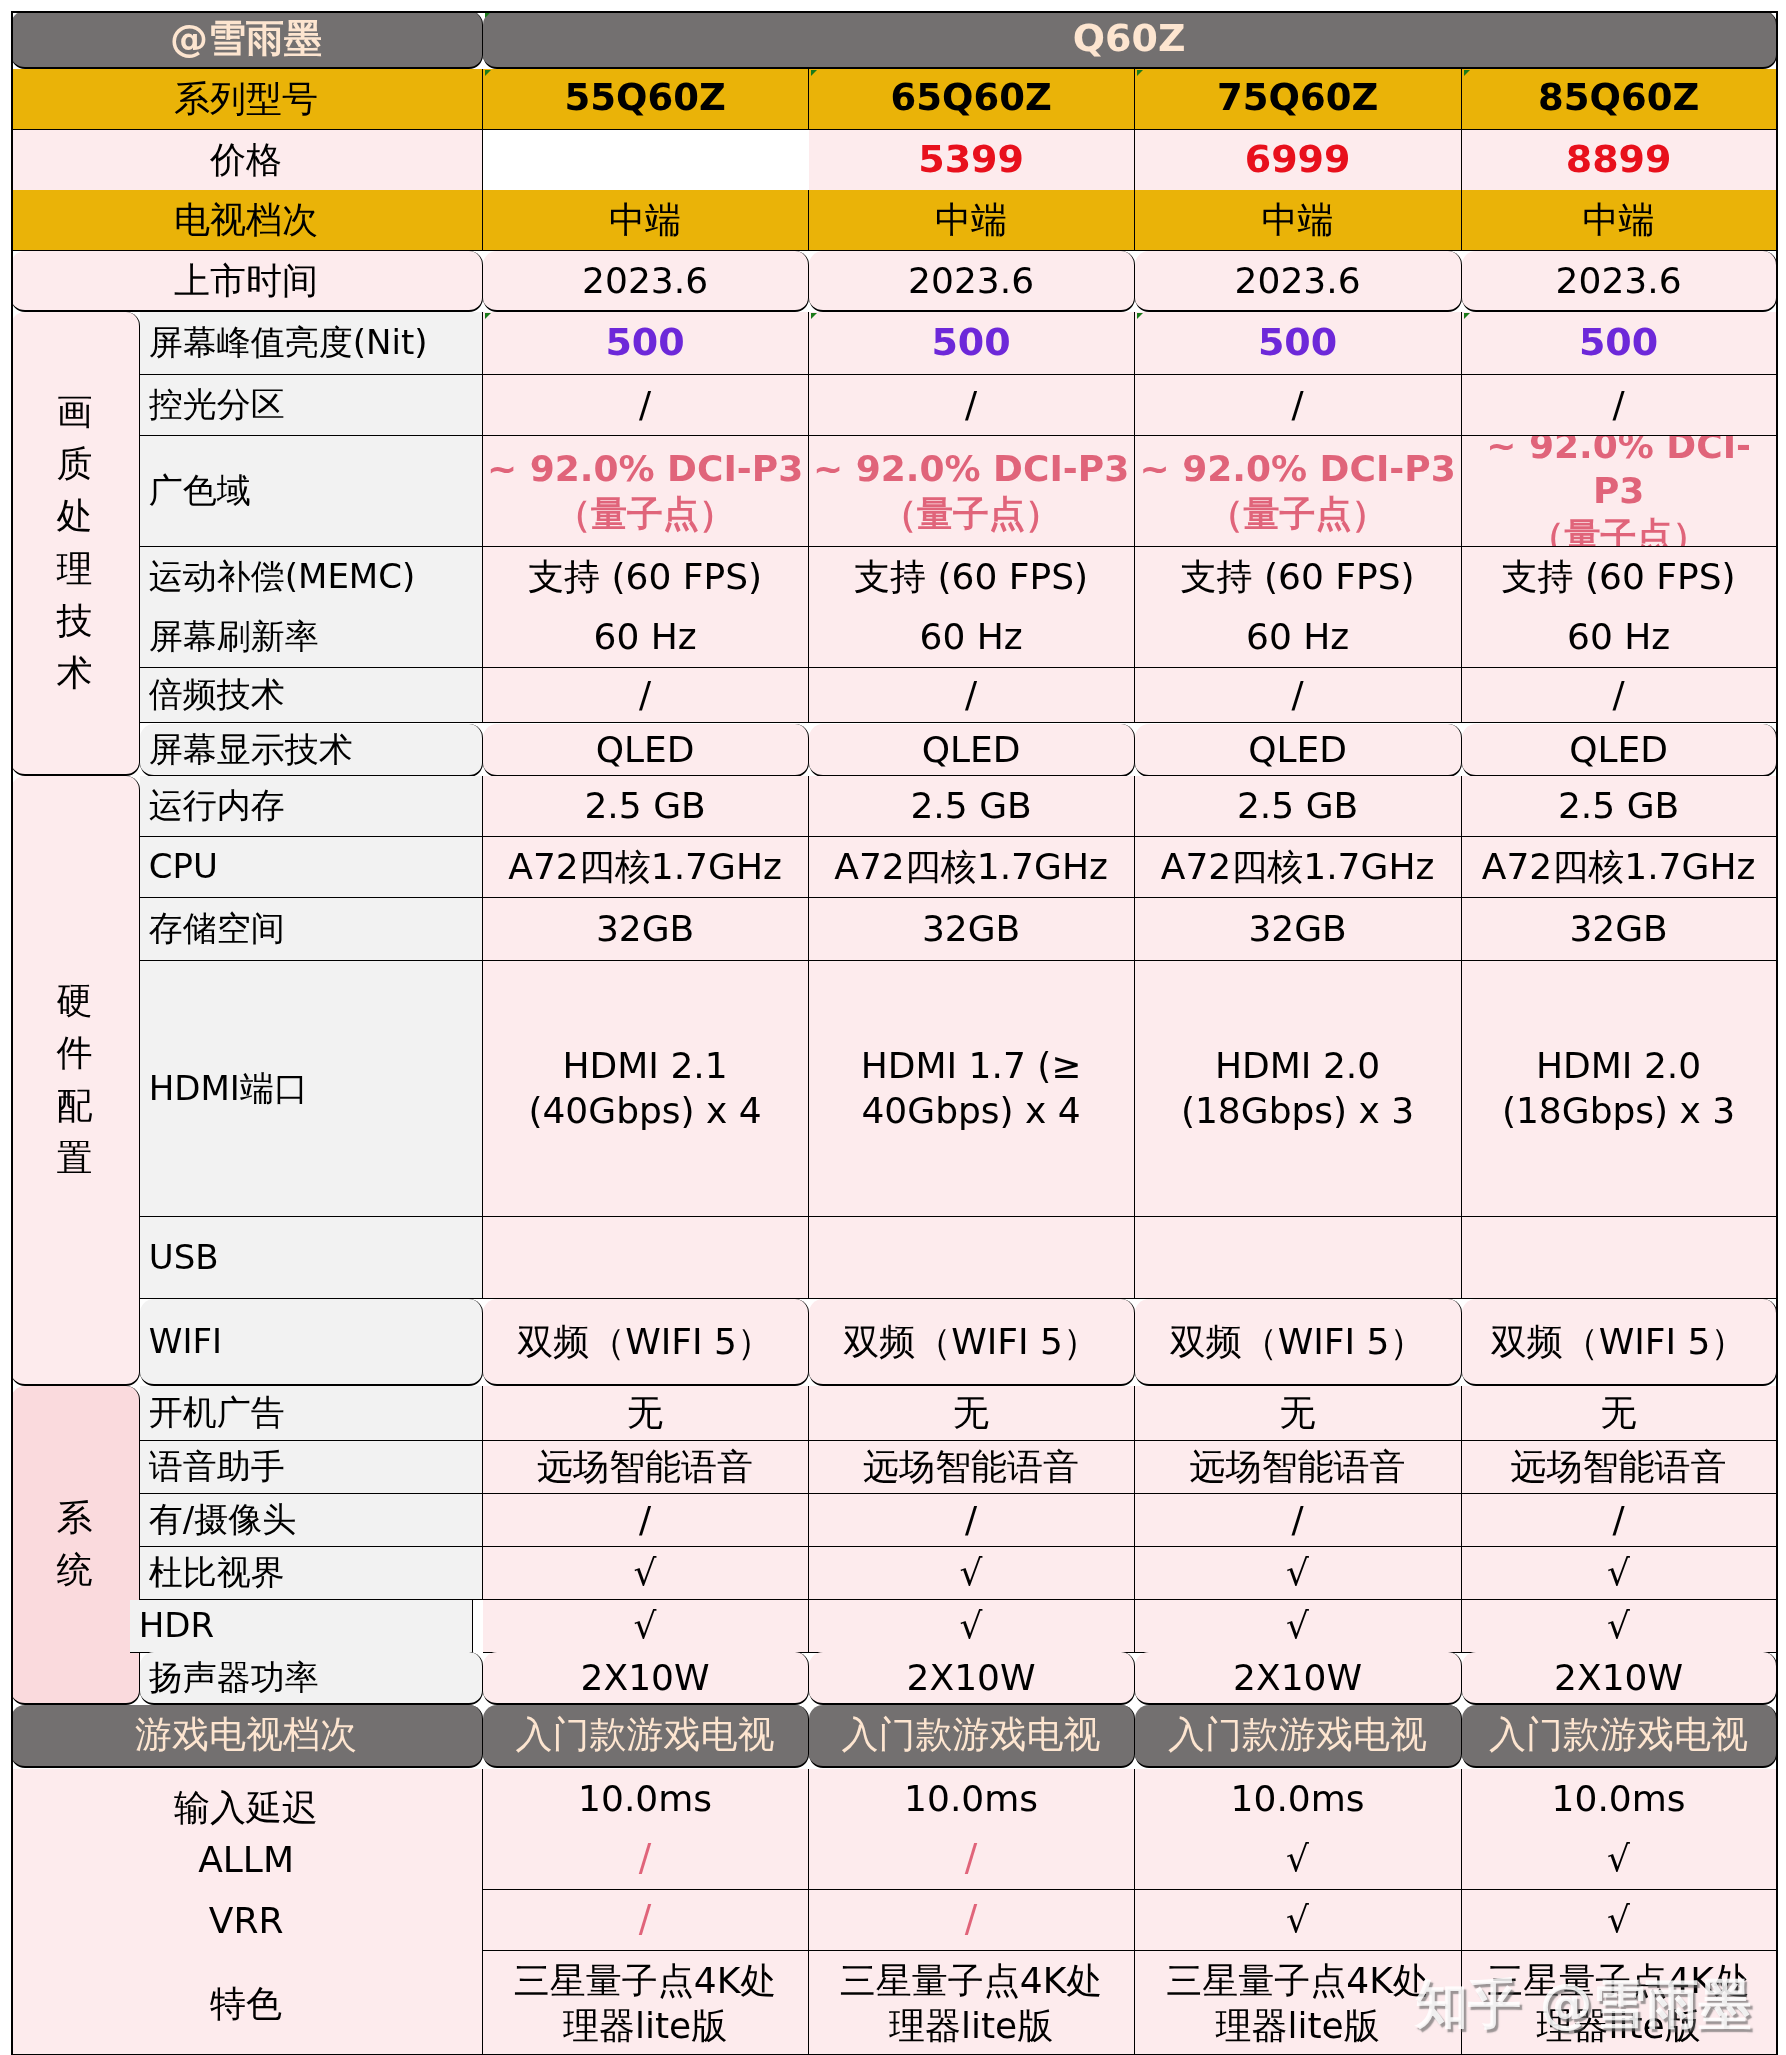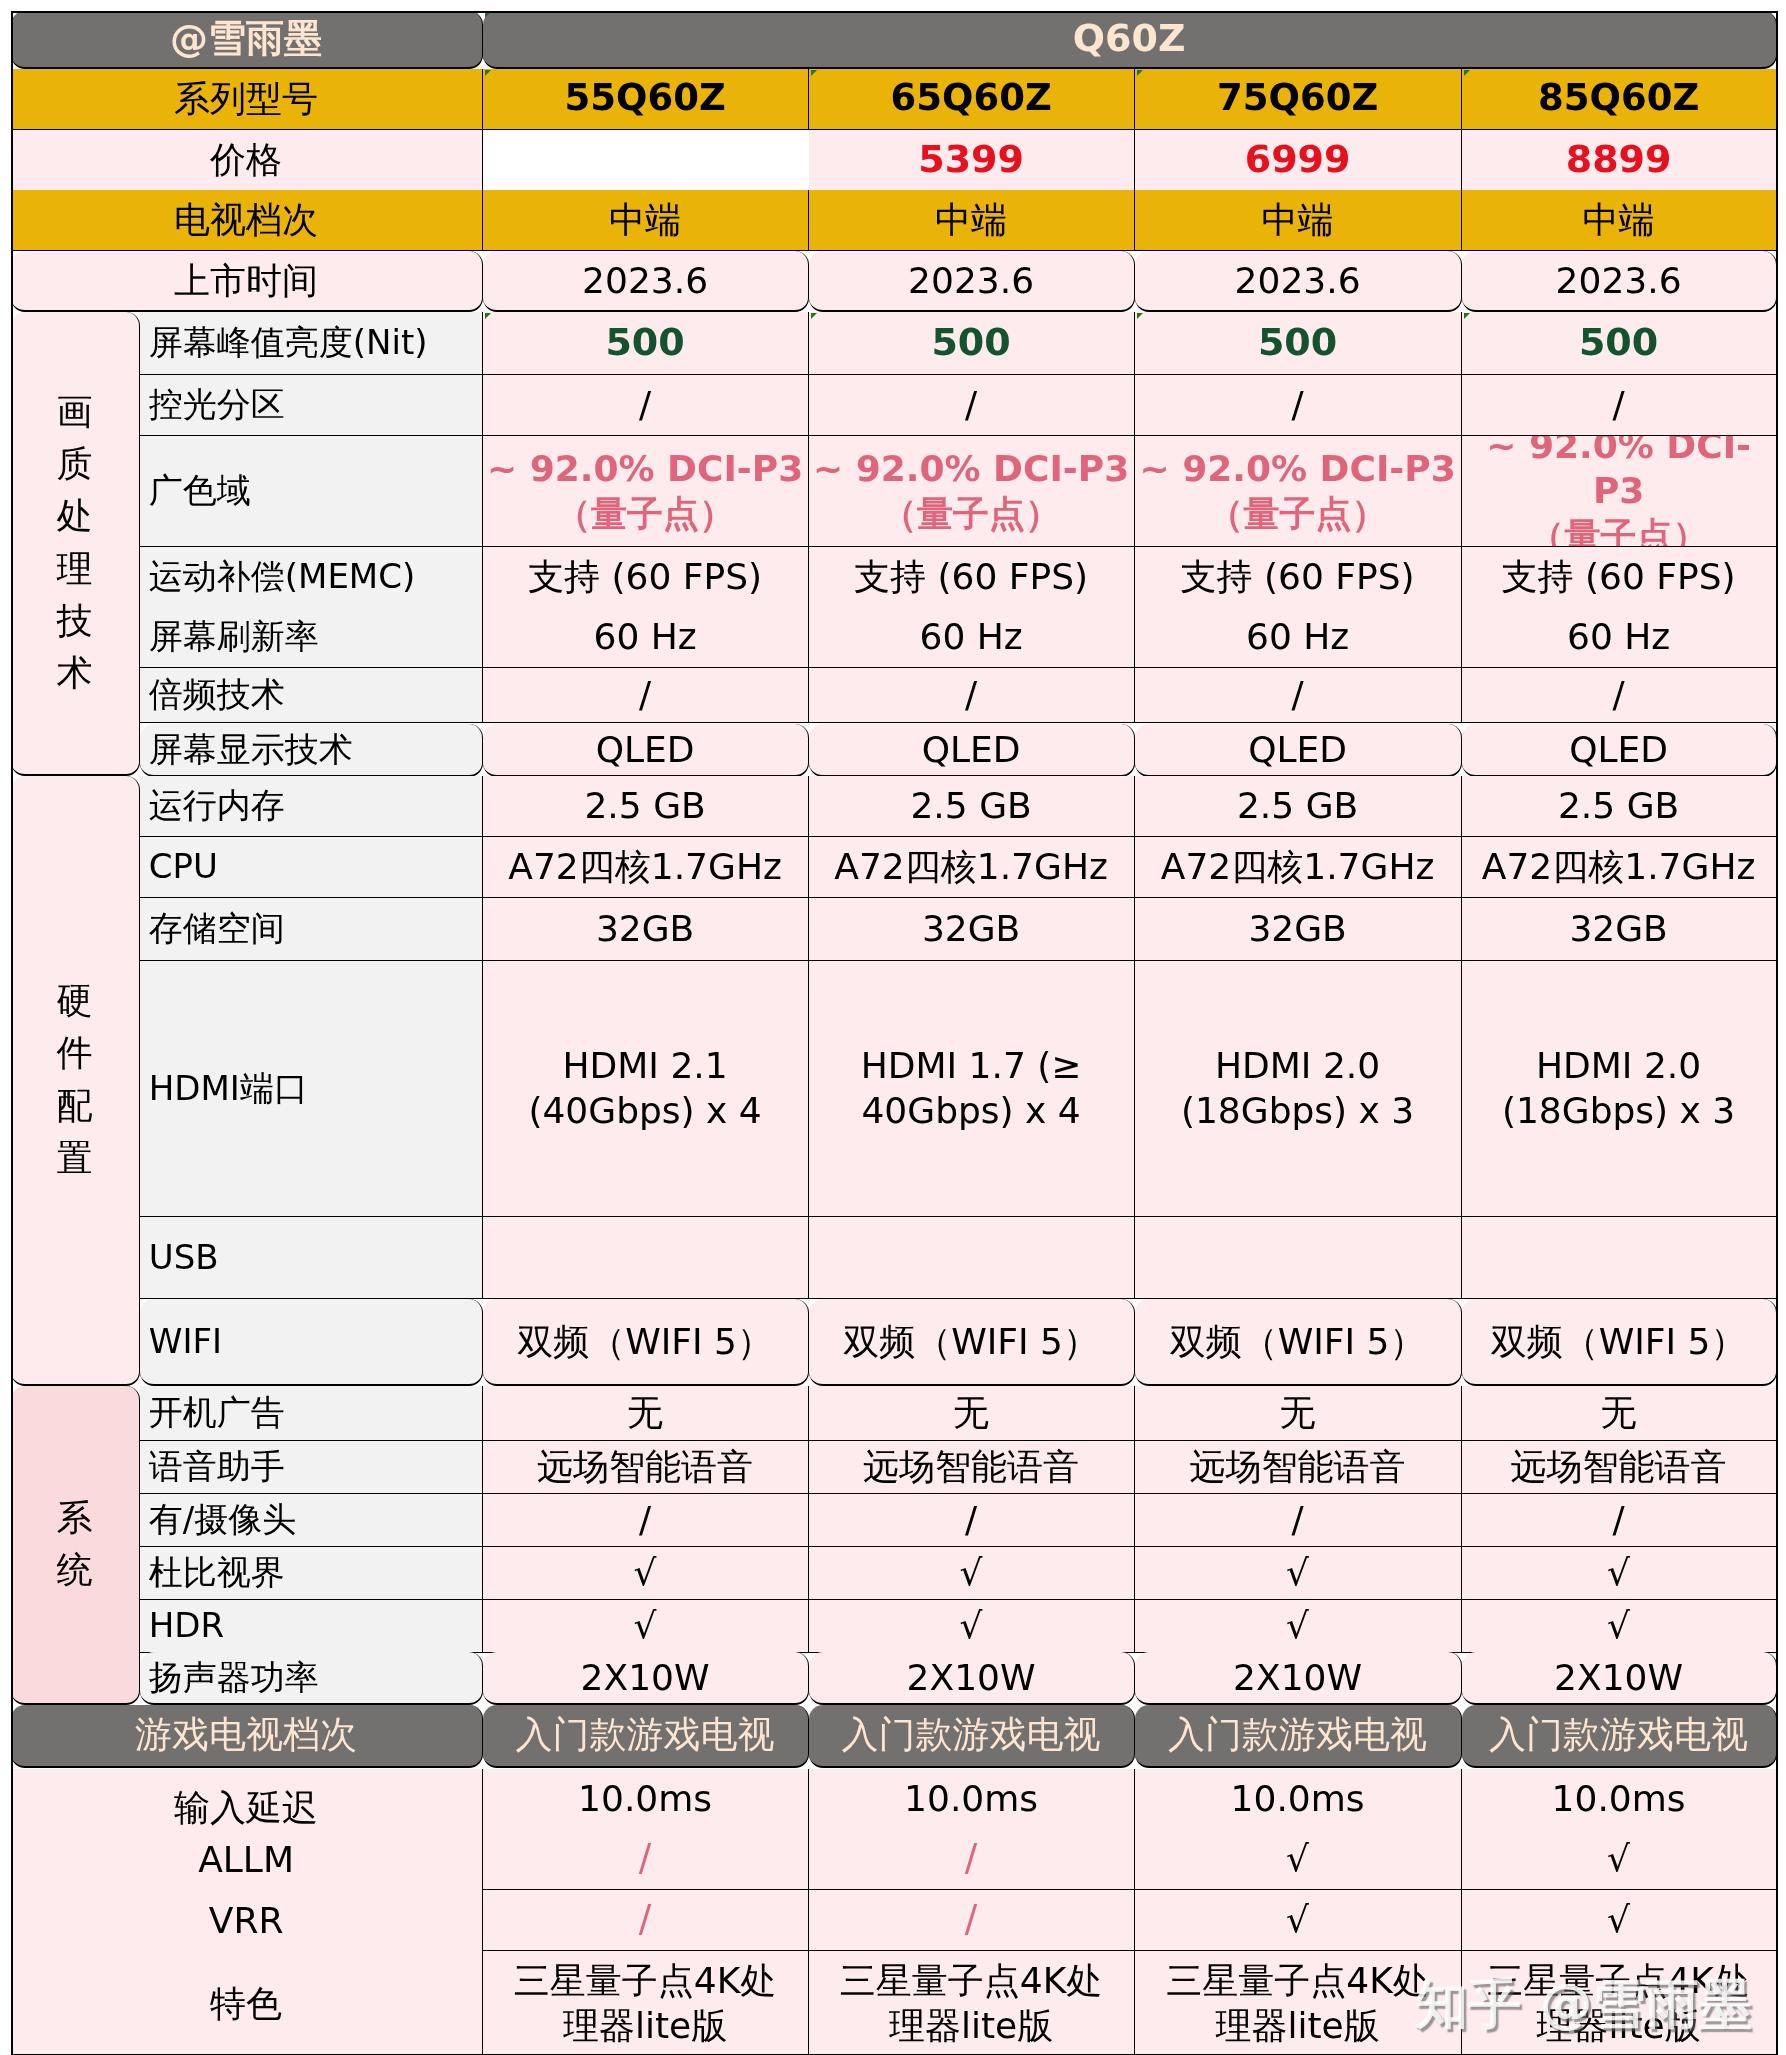--- a/index.html
+++ b/index.html
@@ -15,21 +15,21 @@
   .pink { background: #eab308; }
   .light { background: #fdebed; }
   .label { background: #f2f2f2; justify-content: flex-start; padding-left: 9.2px; font-size: 34px; }
   .group { background: #fdebed; font-size: 36px; flex-direction: column; }
   .group.sys { background: #fadadd; }
   .group span { display: block; line-height: 1.45; }
   .lab-c { font-size: 36px; }
   .val { font-size: 36px; }
   .model { font-weight: bold; font-size: 37px; }
   .price { color: #e8101c; font-weight: bold; font-size: 38px; }
-  .nit { color: #14532d; font-weight: bold; font-size: 38px; }
+  .nit { color: #6d28d9; font-weight: bold; font-size: 38px; }
   .gamut { color: #e0647a; font-weight: bold; font-size: 36px; flex-direction: column; }
   .redslash { color: #e0647a; font-size: 37px; }
   .two-line { flex-direction: column; }
   .thick-b { border-bottom: 2.6px solid #000; border-radius: 14px; }
   .outer { position: absolute; left: 10.6px; top: 10.6px; width: 1767px; height: 2045px;
            border: 2.6px solid #000; box-sizing: border-box; pointer-events: none; }
   .watermark { position: absolute; left: 1415px; top: 1969px; font-size: 53px; color: rgba(255,255,255,0.85);
                text-shadow: 2.6px 2.6px 1.3px rgba(90,90,90,0.6); white-space: nowrap; font-weight: bold; }
   .tick { position:absolute; width:0; height:0; border-top: 6.6px solid #1a7a1a; border-right: 6.6px solid transparent; }
 </style>
@@ -374,21 +374,21 @@
     </div>
     <div class="cell light val" style="left: 798px; width: 326px; top: 1536px; height: 53px;">
       <span>√</span>
     </div>
     <div class="cell light val" style="left: 1124px; width: 327px; top: 1536px; height: 53px;">
       <span>√</span>
     </div>
     <div class="cell light val" style="left: 1451px; width: 315px; top: 1536px; height: 53px;">
       <span>√</span>
     </div>
-    <div class="cell label" style="left: 129px; width: 343px; top: 1589px; height: 53px;">
+    <div class="cell label" style="left: 119px; width: 343px; top: 1589px; height: 53px;">
       <span>HDR</span>
     </div>
     <div class="cell light val" style="left: 472px; width: 326px; top: 1589px; height: 53px;">
       <span>√</span>
     </div>
     <div class="cell light val" style="left: 798px; width: 326px; top: 1589px; height: 53px;">
       <span>√</span>
     </div>
     <div class="cell light val" style="left: 1124px; width: 327px; top: 1589px; height: 53px;">
       <span>√</span>

